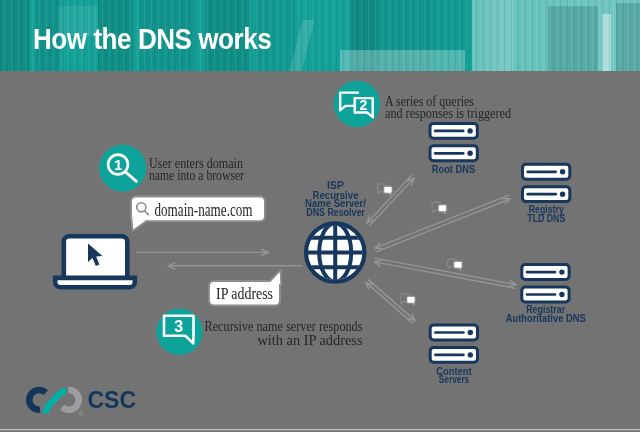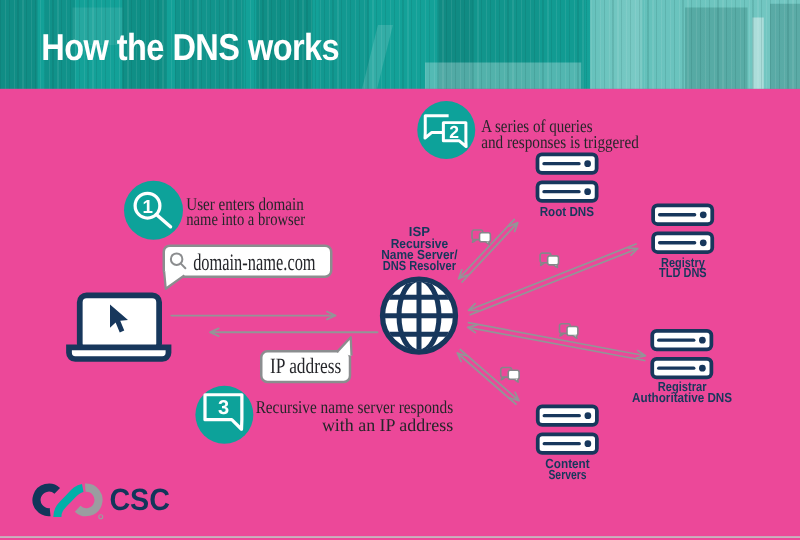--- a/index.html
+++ b/index.html
@@ -1,17 +1,17 @@
 <!DOCTYPE html>
 <html><head>
 <meta charset="utf-8">
 <style>
 html,body{margin:0;padding:0;}
 body{width:640px;height:432px;overflow:hidden;background:#fff;font-family:"Liberation Sans",sans-serif;}
-#page{position:relative;width:640px;height:432px;background:#ec4899;}
+#page{position:relative;width:640px;height:432px;background:#737373;}
 #hdr{position:absolute;left:0;top:0;width:640px;height:71px;background:
  linear-gradient(90deg, rgba(255,255,255,0) 0 73%, rgba(255,255,255,0.20) 82%, rgba(255,255,255,0.26) 100%),
  #13a198;}
 #hdr .tex{position:absolute;top:0;bottom:0;background:rgba(7,77,72,0.42);}
 #hdr .lt{position:absolute;top:0;bottom:0;background:rgba(255,255,255,0.55);}
 .stripes{position:absolute;left:0;top:0;width:640px;height:71px;
  background:repeating-linear-gradient(90deg, rgba(9,72,68,0.13) 0 1px, rgba(255,255,255,0) 1px 4px, rgba(255,255,255,0.08) 4px 5px, rgba(255,255,255,0) 5px 7px);}
  h1{position:absolute;left:32.5px;top:22px;margin:0;color:#fff;font-size:30px;font-weight:bold;letter-spacing:-0.5px;transform:scaleX(0.867);transform-origin:left;white-space:nowrap;}
 svg text{font-family:"Liberation Sans",sans-serif;}
 svg .srf, svg .srf text{font-family:"Liberation Serif",serif !important;}

